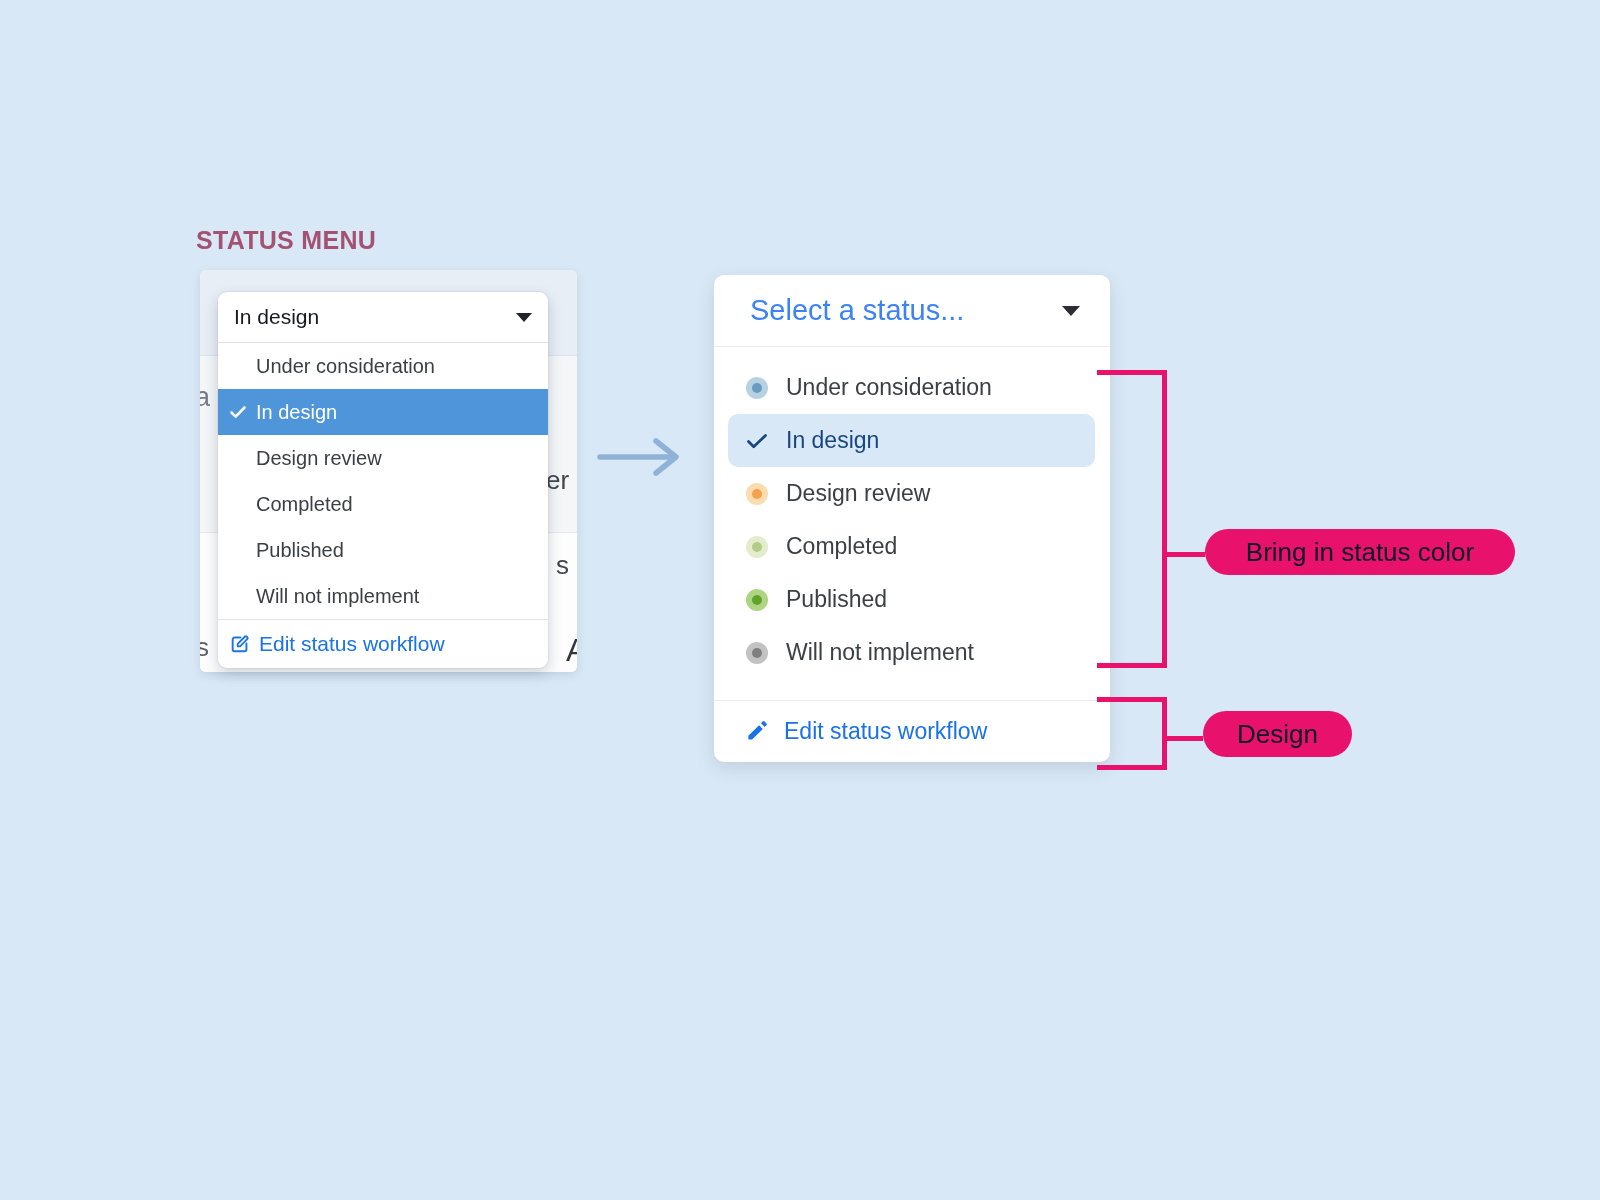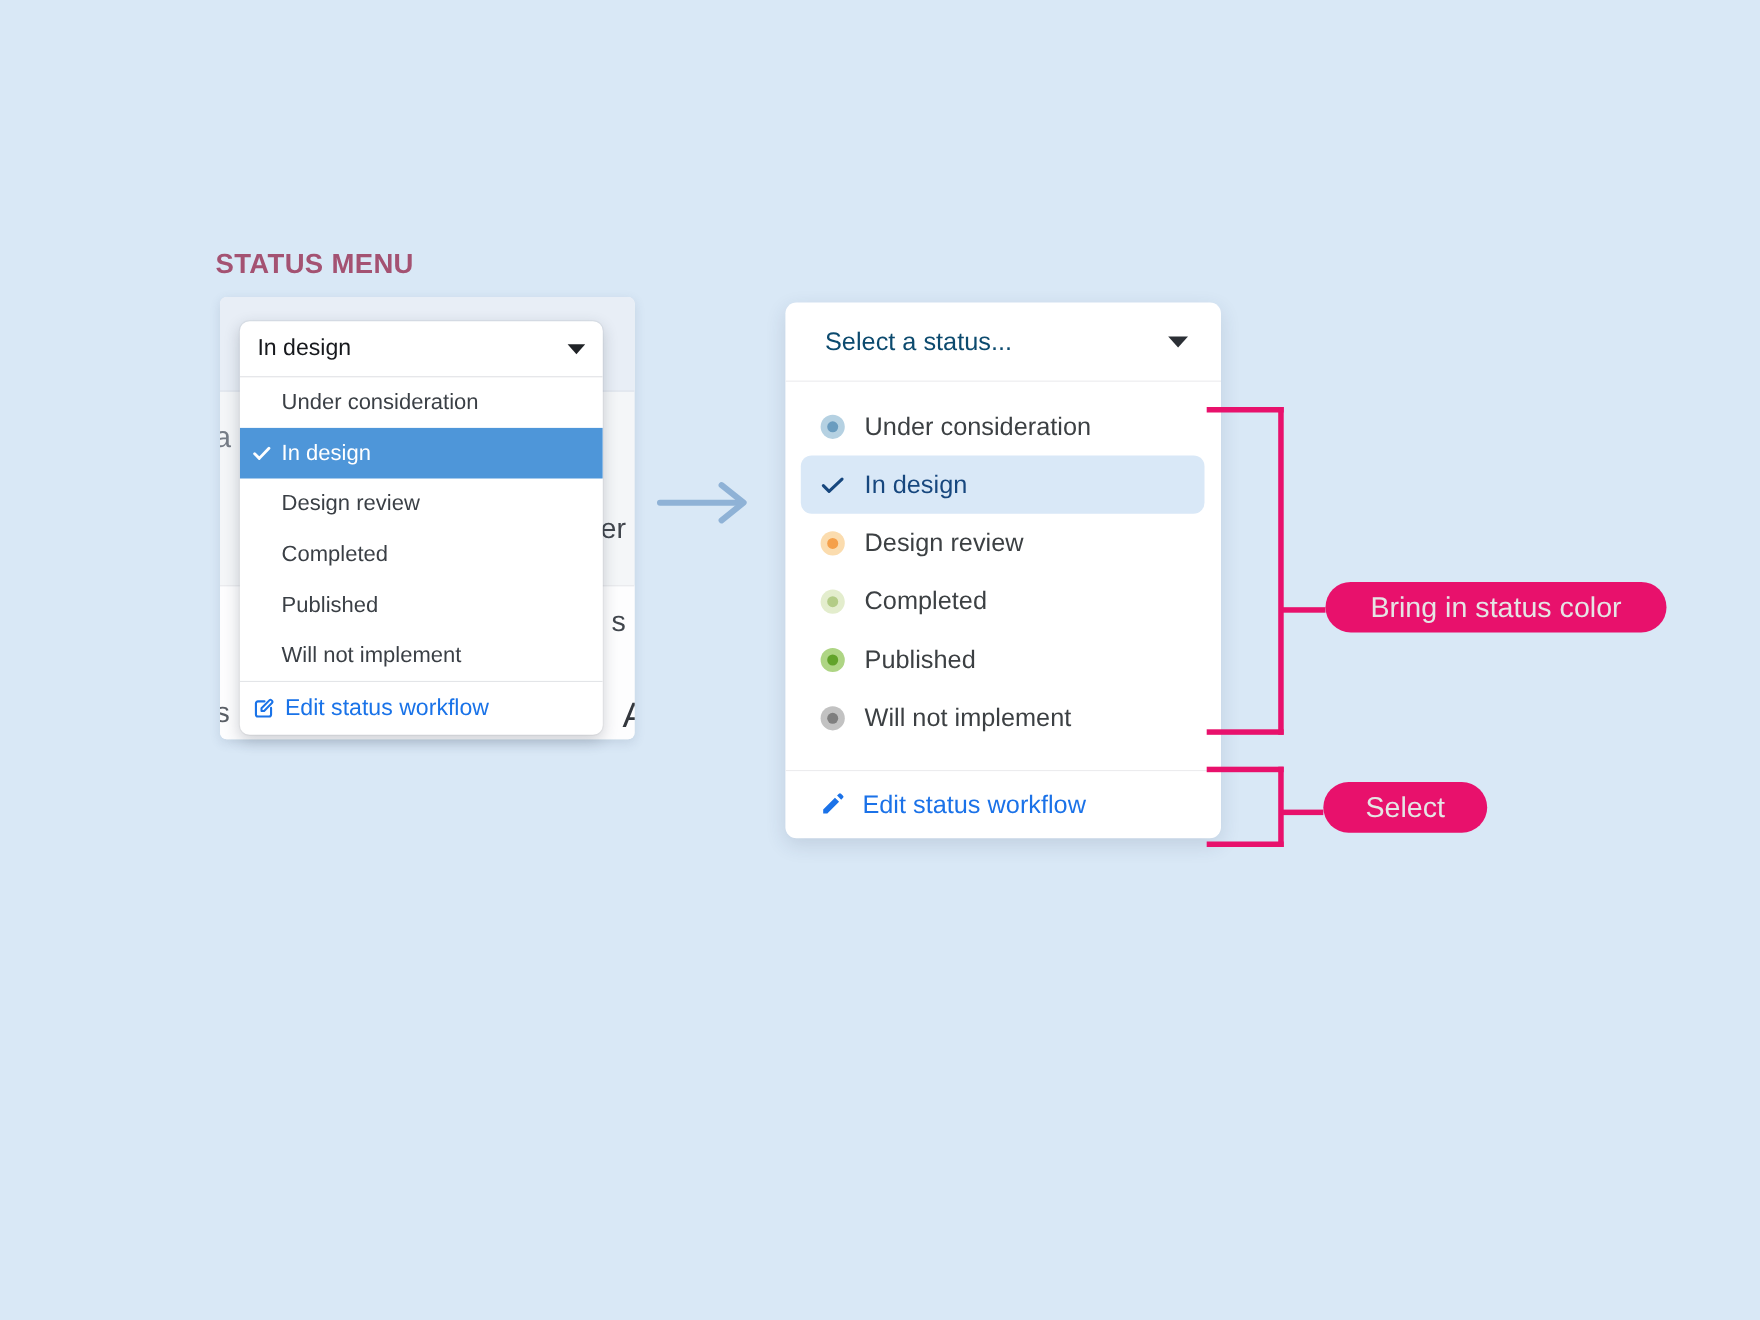--- a/index.html
+++ b/index.html
@@ -35,21 +35,21 @@
     border-top:1px solid #e3e5e8;font-size:21px;font-weight:500;}
 
   
   .arrow{position:absolute;left:594px;top:436px;}
 
   
   .new-menu{position:absolute;left:714px;top:275px;width:396px;height:487px;background:#fff;border-radius:10px;
     box-shadow:0 6px 18px rgba(40,60,90,.14);overflow:hidden;}
   .nm-header{height:71px;display:flex;align-items:center;justify-content:space-between;
     padding:0 30px 0 36px;border-bottom:1px solid #ececee;}
-  .nm-placeholder{font-size:23px;color:#0c4a6e;}
+  .nm-placeholder{font-size:29px;color:#3b82f6;}
   .nm-caret{border-left:9px solid transparent;border-right:9px solid transparent;border-top:10px solid #2b2f35;width:0;height:0;}
   .nm-list{padding-top:14px;}
   .nm-row{height:53px;margin:0 15px 0 14px;border-radius:10px;display:flex;align-items:center;
     gap:17px;padding-left:17px;font-size:23px;color:#3c4043;cursor:default;}
   .nm-icon{width:24px;height:24px;display:flex;align-items:center;justify-content:center;flex:0 0 24px;}
   .dot-outer{width:22px;height:22px;border-radius:50%;display:flex;align-items:center;justify-content:center;}
   .dot-inner{width:10px;height:10px;border-radius:50%;}
   .nm-divider{margin-top:21px;border-top:1px solid #ececee;}
   .nm-footer{height:60px;display:flex;align-items:center;gap:15px;padding-left:31px;font-size:23px;}
 
@@ -57,21 +57,21 @@
   .seg{position:absolute;}
   .b1-v{left:1162px;top:370px;width:5px;height:298px;}
   .b1-top{left:1097px;top:370px;width:70px;height:5px;}
   .b1-bot{left:1097px;top:663px;width:70px;height:5px;}
   .b1-mid{left:1165px;top:552px;width:40px;height:5px;}
   .b2-v{left:1162px;top:697px;width:5px;height:73px;}
   .b2-top{left:1097px;top:697px;width:70px;height:5px;}
   .b2-bot{left:1097px;top:765px;width:70px;height:5px;}
   .b2-mid{left:1165px;top:736px;width:38px;height:5px;}
   .badge{position:absolute;height:46px;border-radius:23px;display:flex;align-items:center;justify-content:center;
-    color:#e5e5e5;font-size:26px;}
+    color:#0f172a;font-size:26px;}
   .badge-colors{left:1205px;top:529px;width:310px;}
   .badge-actions{left:1203px;top:711px;width:149px;}
 </style>
 </head>
 <body>
 
 <div class="stage" style="background-color: rgb(217, 232, 246);">
 
   <div class="heading" style="color: rgb(164, 82, 114);">STATUS MENU</div>
 
@@ -205,16 +205,16 @@
   <div class="seg b1-mid" style="background-color: rgb(232, 17, 108);"></div>
   <div class="badge badge-colors" style="background-color: rgb(232, 17, 108);">
     <span>Bring in status color</span>
   </div>
 
   <div class="seg b2-top" style="background-color: rgb(232, 17, 108);"></div>
   <div class="seg b2-v" style="background-color: rgb(232, 17, 108);"></div>
   <div class="seg b2-bot" style="background-color: rgb(232, 17, 108);"></div>
   <div class="seg b2-mid" style="background-color: rgb(232, 17, 108);"></div>
   <div class="badge badge-actions" style="background-color: rgb(232, 17, 108);">
-    <span>Select</span>
+    <span>Design</span>
   </div>
 
 </div>
 
 </body></html>

